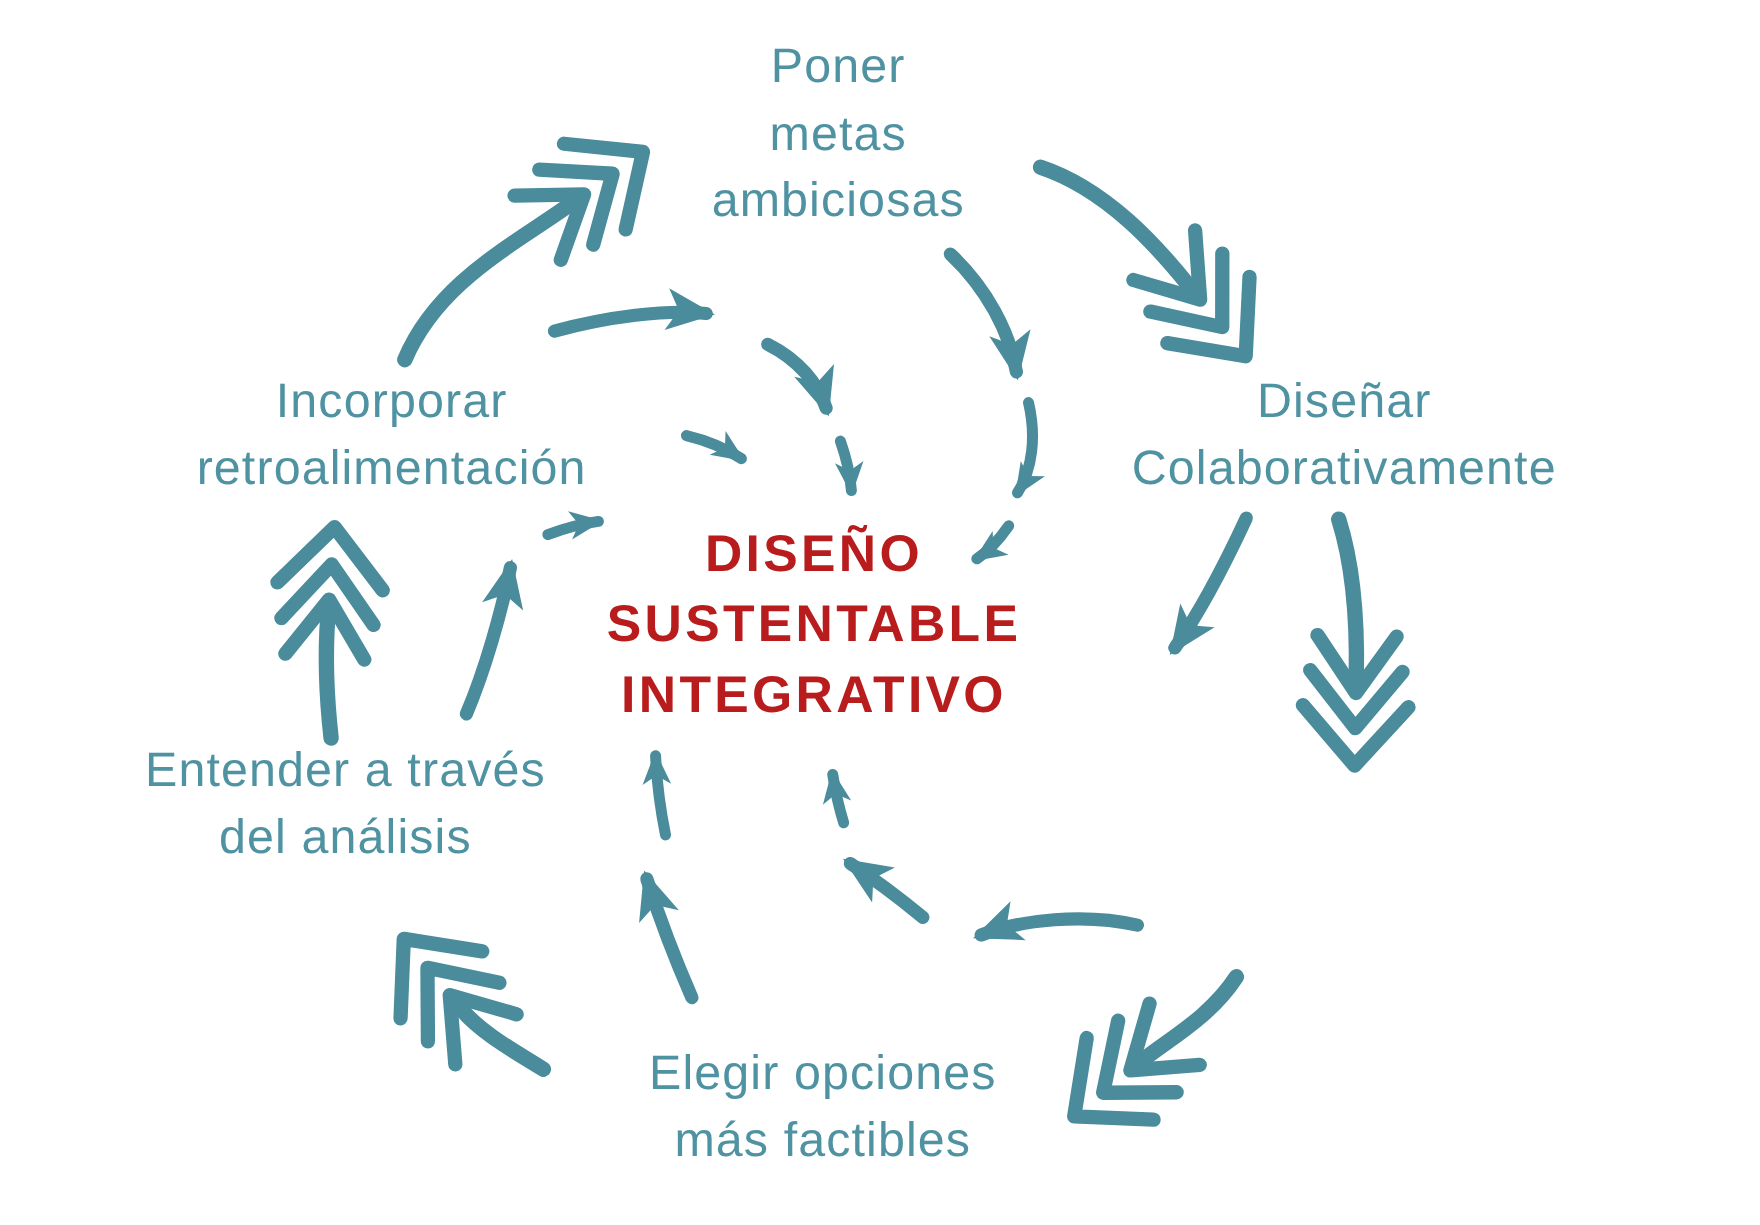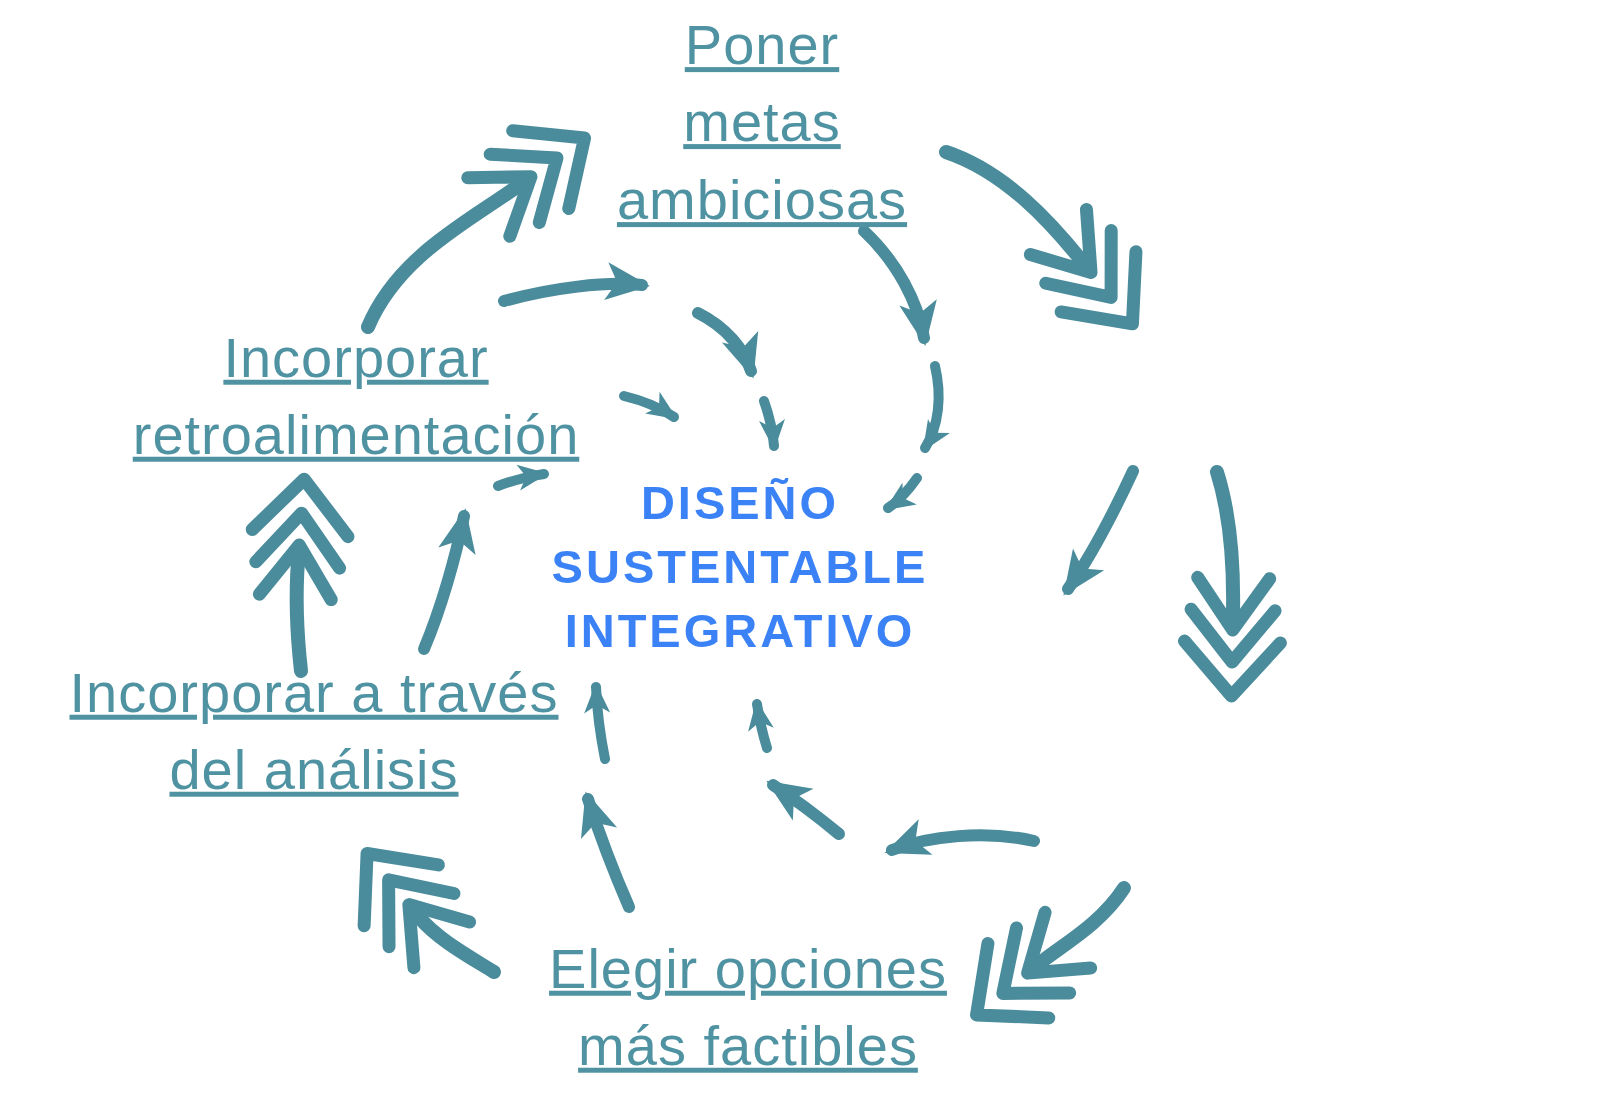--- a/index.html
+++ b/index.html
@@ -16,31 +16,30 @@
   .ln-outer{stroke-width:14px;}
   .ln-big{stroke-width:12px;}
   .ln-sm{stroke-width:10px;}
   .chev{fill:none;stroke:#4A8C9B;stroke-width:13px;stroke-linecap:round;stroke-linejoin:round;}
   .node-label{
     position:absolute;
     transform:translate(-50%,-50%);
     white-space:pre-line;
     text-align:center;
     color:#4F92A2;
-    font-size:56px;
+    font-size:44px;
     line-height:1.38;
     letter-spacing:1px;
-    text-decoration:underline;
   }
   .center-title{
     position:absolute;
     transform:translate(-50%,-50%);
     white-space:pre-line;
     text-align:center;
-    color:#3b82f6;
+    color:#b91c1c;
     font-size:47px;
     font-weight:bold;
     line-height:1.36;
     letter-spacing:3px;
   }
   .pos-poner{left:762px;top:122px;}
   .pos-disenar{left:1222px;top:396px;}
   .pos-entender{left:1210px;top:777px;}
   .pos-elegir{left:748px;top:1007px;}
   .pos-optimizar{left:314px;top:731px;}
@@ -94,26 +93,28 @@
     <path class="ln ln-sm" d="M 498,486 C 514,480 530,476 544,474" marker-end="url(#mSmall)"></path>
     <path class="ln ln-sm" d="M 624,396 C 645,401 662,409 674,417" marker-end="url(#mSmall)"></path>
     <path class="ln ln-sm" d="M 605,759 C 600,734 597,710 596,687" marker-end="url(#mSmall)"></path>
     <path class="ln ln-sm" d="M 767,748 C 762,732 759,717 757,704" marker-end="url(#mSmall)"></path>
   </svg>
 
   <div class="node-label pos-poner">Poner
 metas
 ambiciosas</div>
 
+  <div class="node-label pos-disenar">Diseñar
+Colaborativamente</div>
 
 
   <div class="node-label pos-elegir">Elegir opciones
 más factibles</div>
 
-  <div class="node-label pos-optimizar">Incorporar a través
+  <div class="node-label pos-optimizar">Entender a través
 del análisis</div>
 
   <div class="node-label pos-incorporar">Incorporar
 retroalimentación</div>
 
   <div class="center-title pos-center">DISEÑO
 SUSTENTABLE
 INTEGRATIVO</div>
 
 </div>

